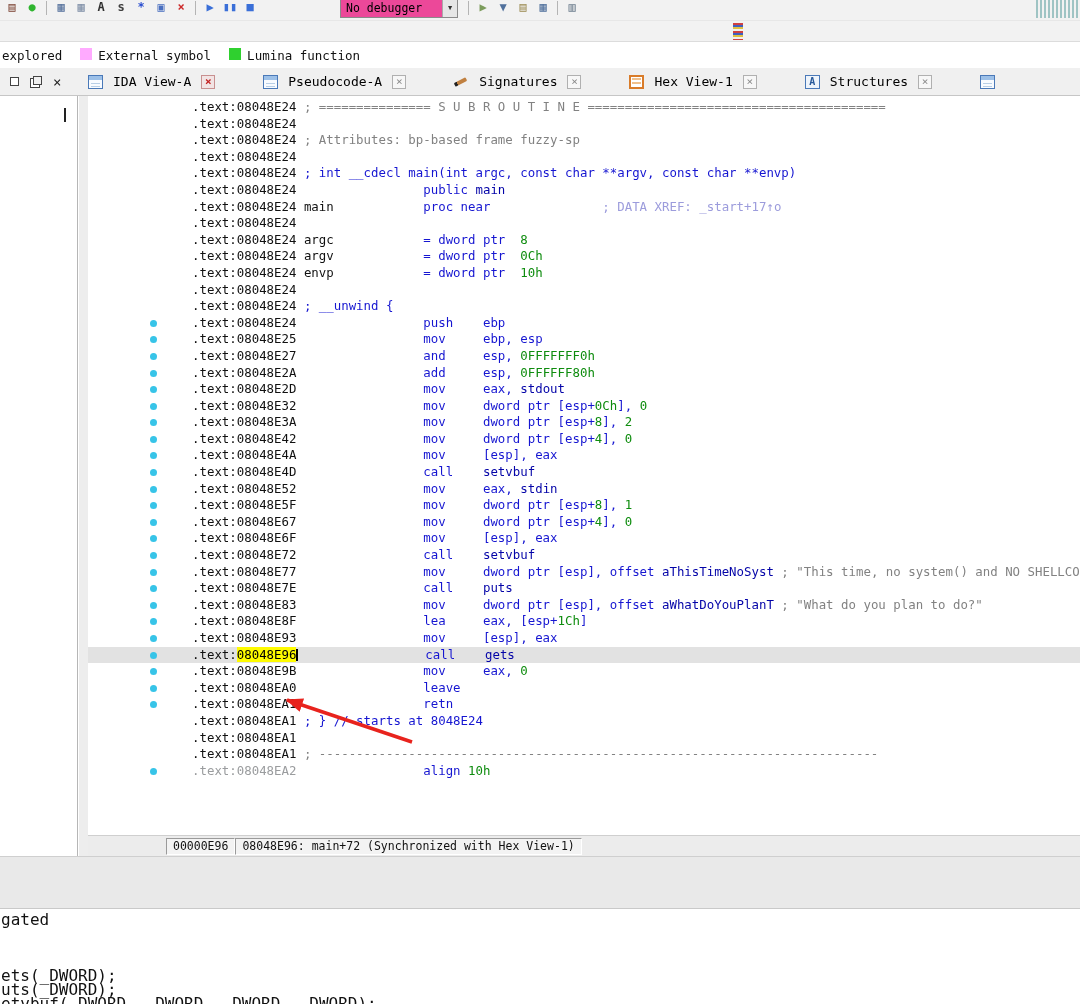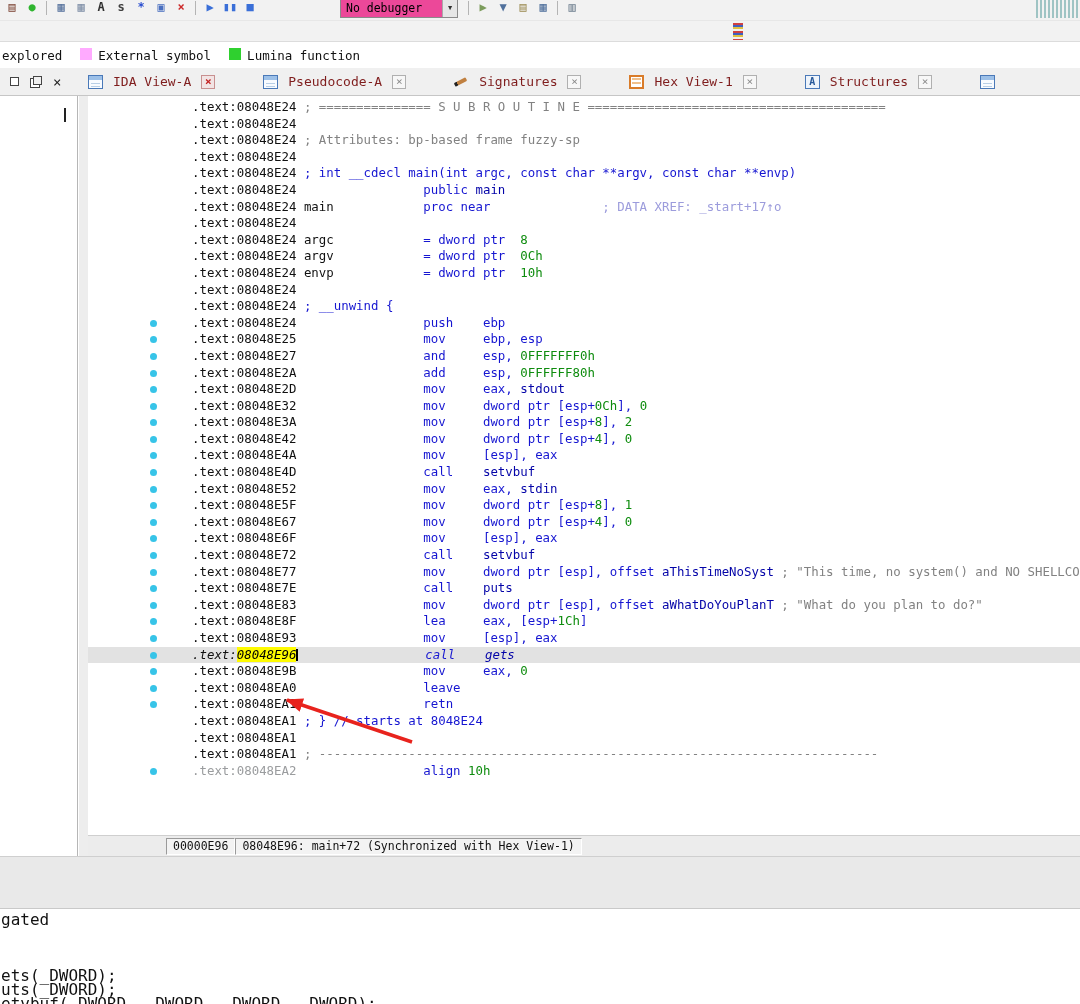--- a/index.html
+++ b/index.html
@@ -39,21 +39,21 @@
   .tabbar{position:absolute;top:68px;left:0;width:1080px;height:28px;background:#f0f0f0;
           border-bottom:1px solid #c6c6c6;display:flex;align-items:center;}
   .panel-controls{display:flex;align-items:center;gap:11px;padding:0 10px;width:78px;flex:none;}
   .pc-restore{width:9px;height:9px;border:1px solid #444;background:#fff;}
   .pc-float{position:relative;width:12px;height:12px;}
   .pc-float::before{content:"";position:absolute;left:0;bottom:0;width:8px;height:8px;border:1px solid #444;background:#fff;}
   .pc-float::after{content:"";position:absolute;right:0;top:0;width:7px;height:7px;border:1px solid #444;background:#f0f0f0;}
   .pc-close{font-size:14px;line-height:12px;color:#222;}
   .tabs{display:flex;align-items:center;gap:40px;margin-left:6px;flex:1;overflow:hidden;}
   .tab{display:flex;align-items:center;gap:10px;padding:0 4px;height:26px;flex:none;}
-  .tab-label{font-size:13px;color:#7f1d1d;white-space:nowrap;}
+  .tab-label{font-size:13px;color:#000000;white-space:nowrap;}
   .tab-close{width:14px;height:14px;border:1px solid #b0b0b0;background:#f7f7f7;color:#8a8a8a;
              font-size:11px;line-height:12px;display:flex;align-items:center;justify-content:center;flex:none;}
   .tab-close.red{border-color:#c89090;background:#f2e4e4;color:#c22020;font-weight:bold;}
   .ti{width:15px;height:14px;position:relative;flex:none;}
   .ti-win{border:1px solid #4a79b8;background:linear-gradient(180deg,#9cc0e8 0 4px,#f8fbff 4px);}
   .ti-win::after{content:"";position:absolute;left:2px;top:7px;right:2px;height:1px;background:#b8cfe6;box-shadow:0 3px 0 #b8cfe6;}
   .ti-sig::before{content:"";position:absolute;left:0px;top:5px;width:13px;height:4px;border-radius:1px;
                   background:linear-gradient(90deg,#222 0 3px,#c08040 3px);transform:rotate(-28deg);}
   .ti-hex{border:2px solid #d97c2a;background:#fff;}
   .ti-hex::after{content:"";position:absolute;inset:1px;background:repeating-linear-gradient(180deg,#f0c08c 0 2px,#fff 2px 4px);}
@@ -61,21 +61,21 @@
              line-height:12px;text-align:center;}
   
   .main{position:absolute;top:96px;left:0;width:1080px;height:760px;}
   .sidebar{position:absolute;left:0;top:0;width:78px;height:100%;background:#fff;border-right:1px solid #b6b6b6;}
   .sidebar-caret{position:absolute;left:64px;top:12px;width:2px;height:14px;background:#222;}
   .splitter{position:absolute;left:79px;top:0;width:9px;height:100%;background:#ededed;}
   .listing{position:absolute;left:88px;top:0;width:992px;height:100%;background:#fff;overflow:hidden;
            font-size:12.4px;line-height:16.6px;}
   .rows{padding-top:3px;}
   .row{position:relative;height:16.6px;white-space:pre;padding-left:104px;}
-  .row.hl{background:var(--hl_row);font-style:italic;}
+  .row.hl{background:var(--hl_row);}
   .dot{position:absolute;left:62px;top:5px;width:7px;height:7px;border-radius:50%;background:var(--dot);}
   .addr{color:var(--addr);}
   .addr.dim{color:var(--addr_dim);}
   .hl-addr{background:var(--hl_addr);color:#000;}
   .caret{display:inline-block;width:2px;height:12px;background:#000;vertical-align:-2px;}
   .seg-p{color:var(--plain);} .seg-c{color:var(--comment);} .seg-b{color:var(--code);}
   .seg-n{color:var(--name);}  .seg-g{color:var(--number);}  .seg-x{color:var(--xref);}
   .listing-status{position:absolute;left:0;top:739px;height:21px;width:100%;background:#ececec;
                   border-top:1px solid #cfcfcf;display:flex;align-items:center;font-size:11.5px;
                   padding-left:78px;color:#111;}

